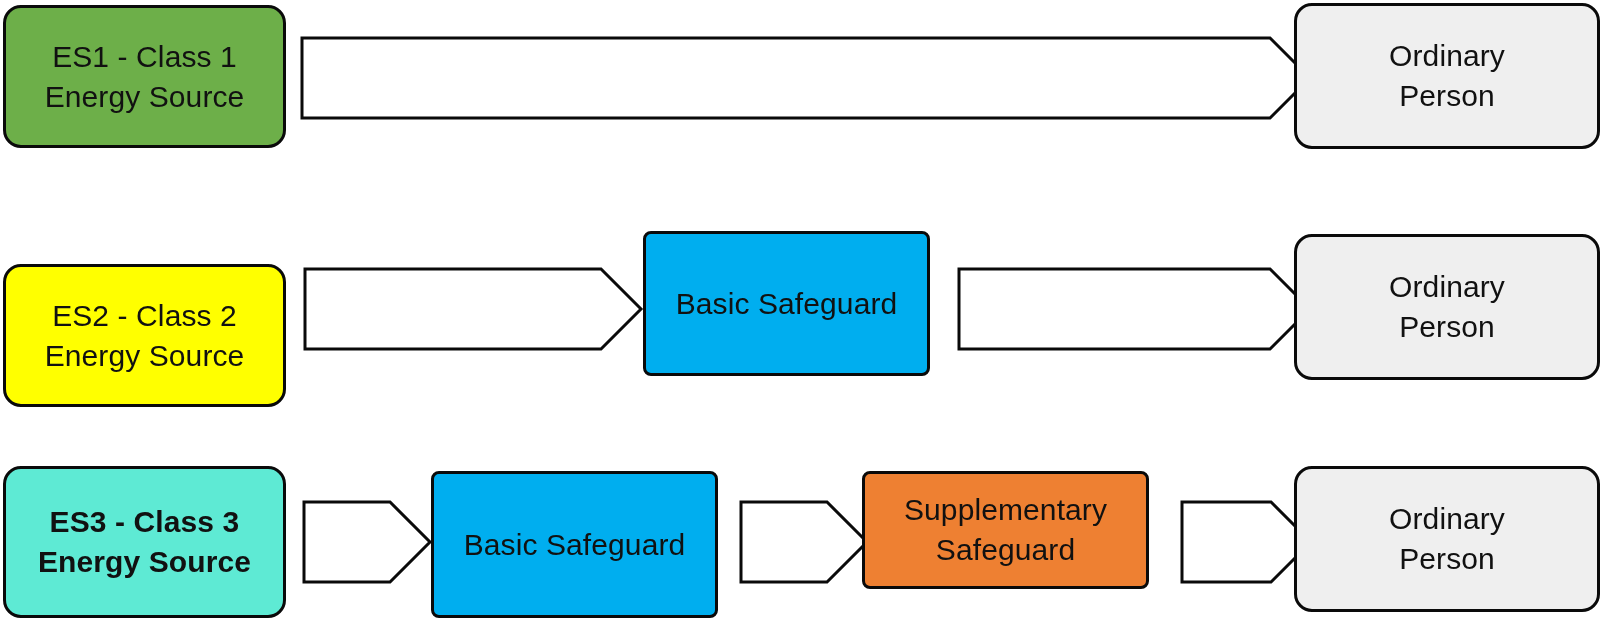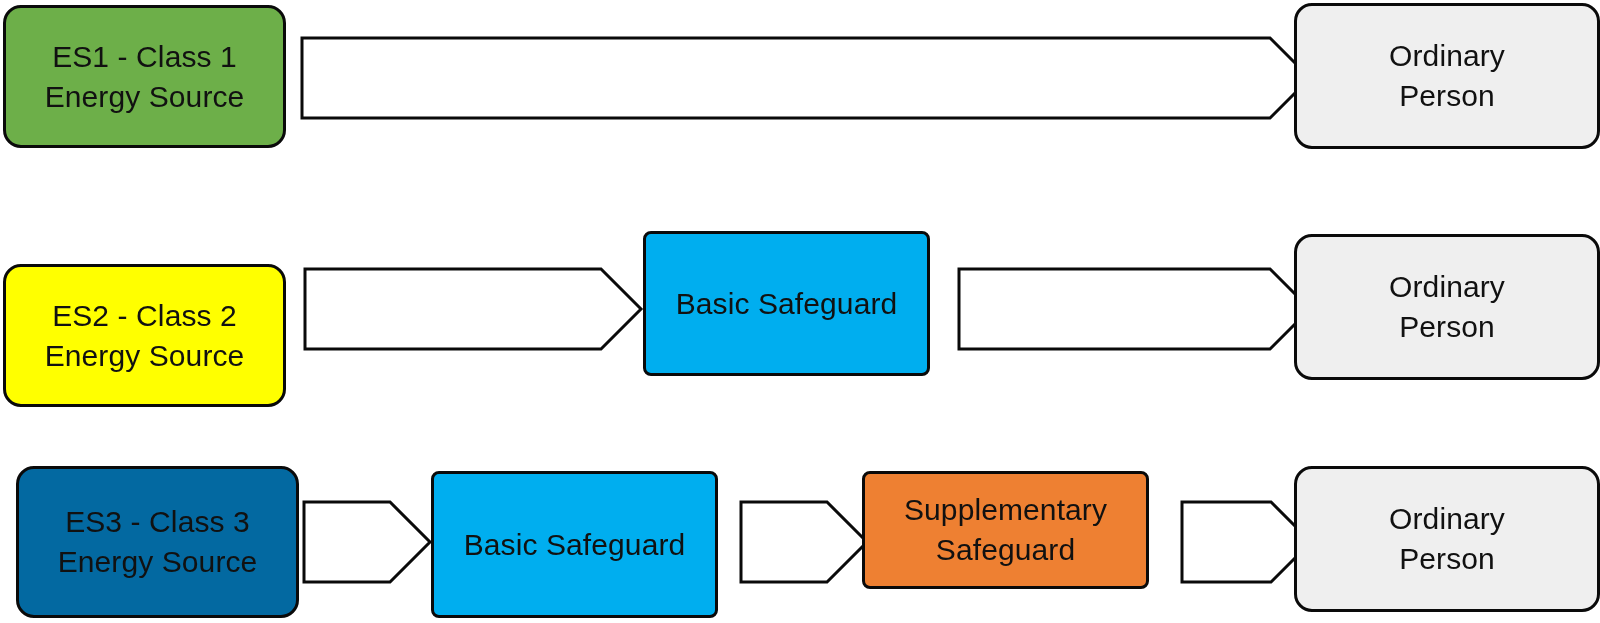--- a/index.html
+++ b/index.html
@@ -100,21 +100,21 @@
         <polygon points="2,2 313,2 353,42 313,82 2,82"></polygon>
       </svg>
     </div>
 
     <div class="node person" id="n-r2-target" style="left: 1294px; top: 234px; width: 306px; height: 146px; background: rgb(239, 239, 239);">Ordinary
 Person</div>
   </div>
 
   <div class="row">
 
-    <div class="node source" id="n-r3-source" style="left: 16px; top: 466px; width: 283px; height: 152px; background: #0369a1;">ES3 - Class 3
+    <div class="node source" id="n-r3-source" style="left: 3px; top: 466px; width: 283px; height: 152px; background: #5eead4; font-weight: bold;">ES3 - Class 3
 Energy Source</div>
 
     <div class="arrow" id="a-r3-0" style="left: 302px; top: 500px; width: 130px; height: 84px;">
       <svg viewBox="0 0 130 84" preserveAspectRatio="none">
         <polygon points="2,2 88,2 128,42 88,82 2,82"></polygon>
       </svg>
     </div>
 
     <div class="node" id="n-r3-sg0" style="left: 431px; top: 471px; width: 287px; height: 147px; background: rgb(0, 174, 239);">Basic Safeguard</div>
 

